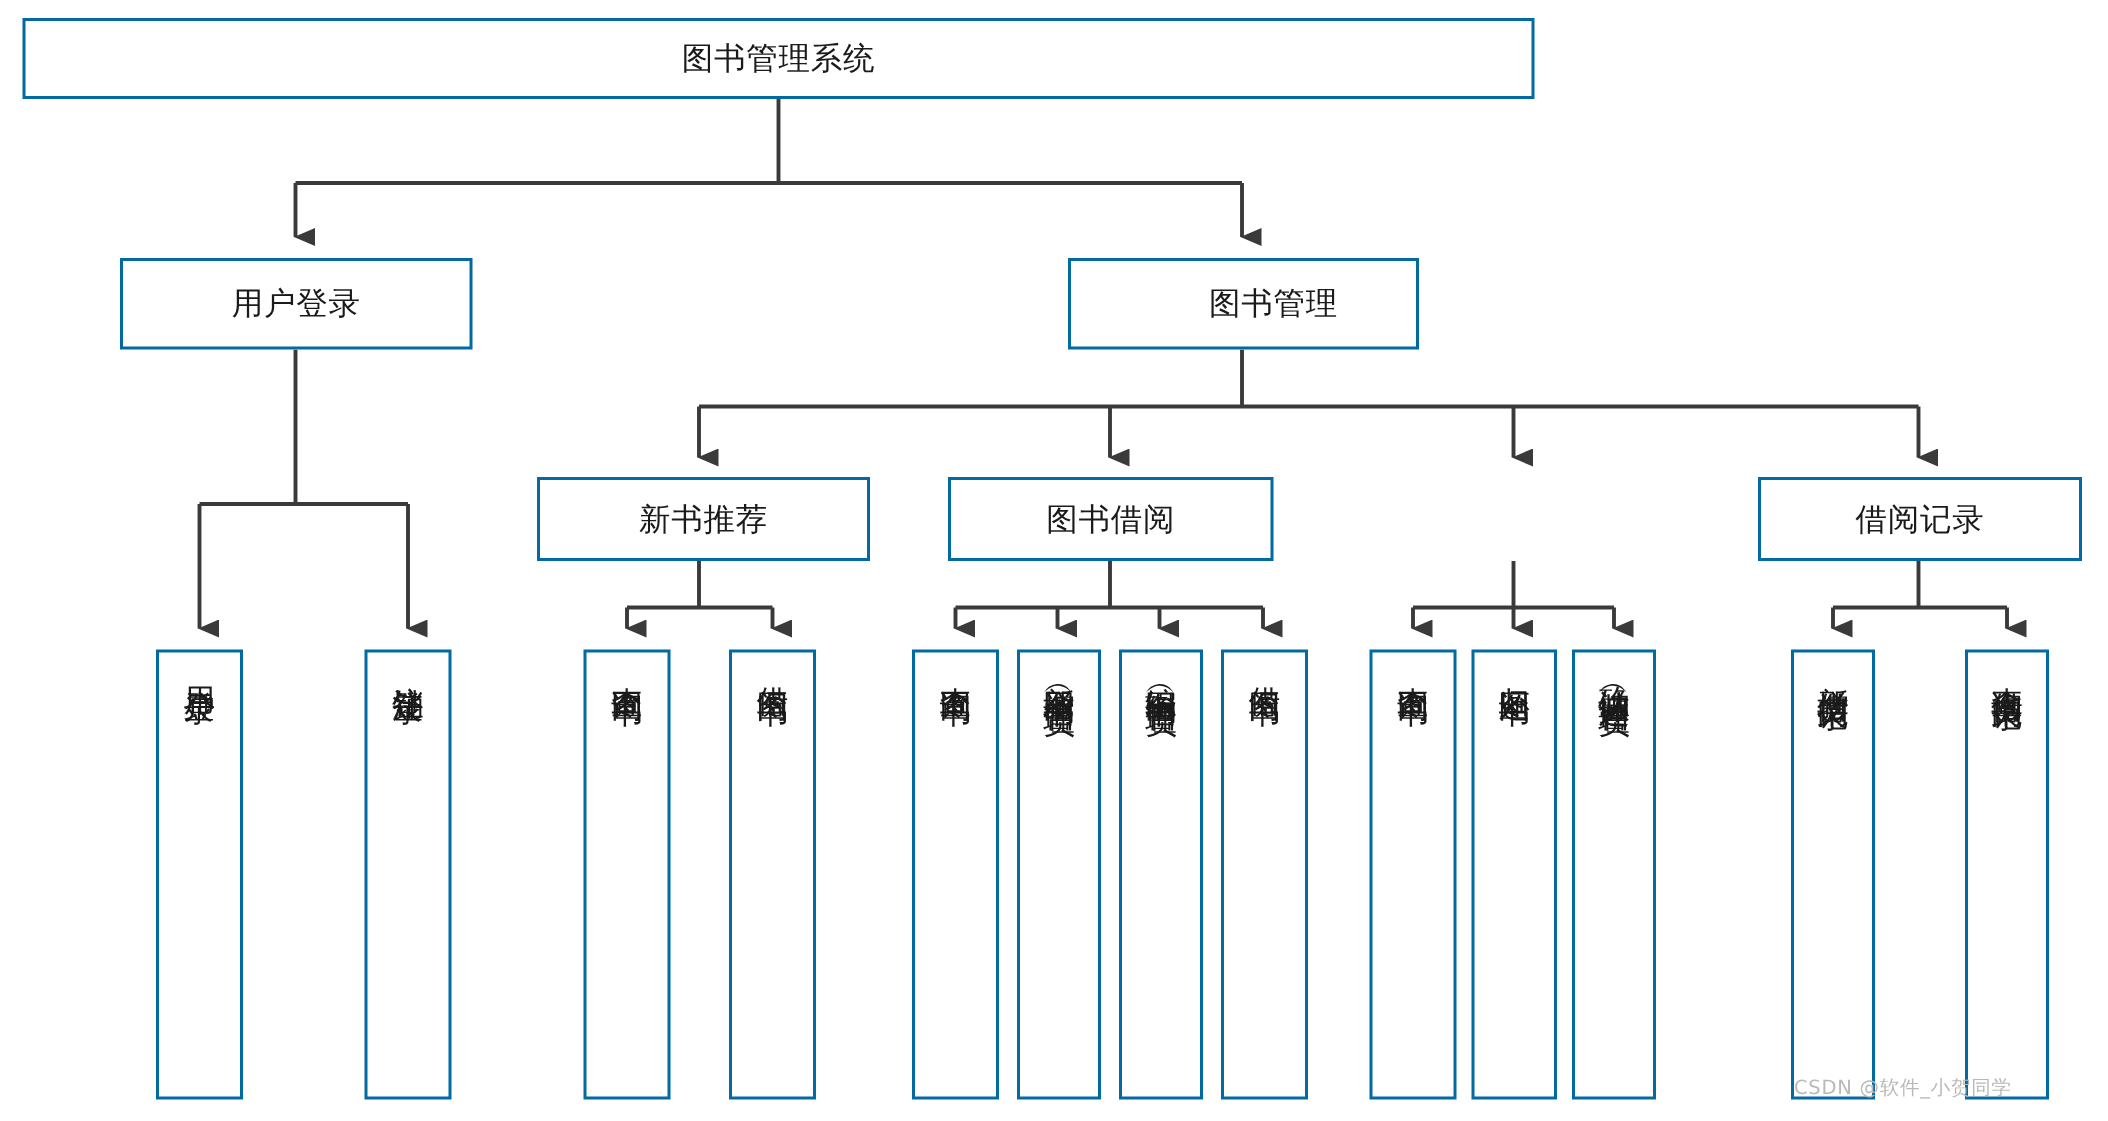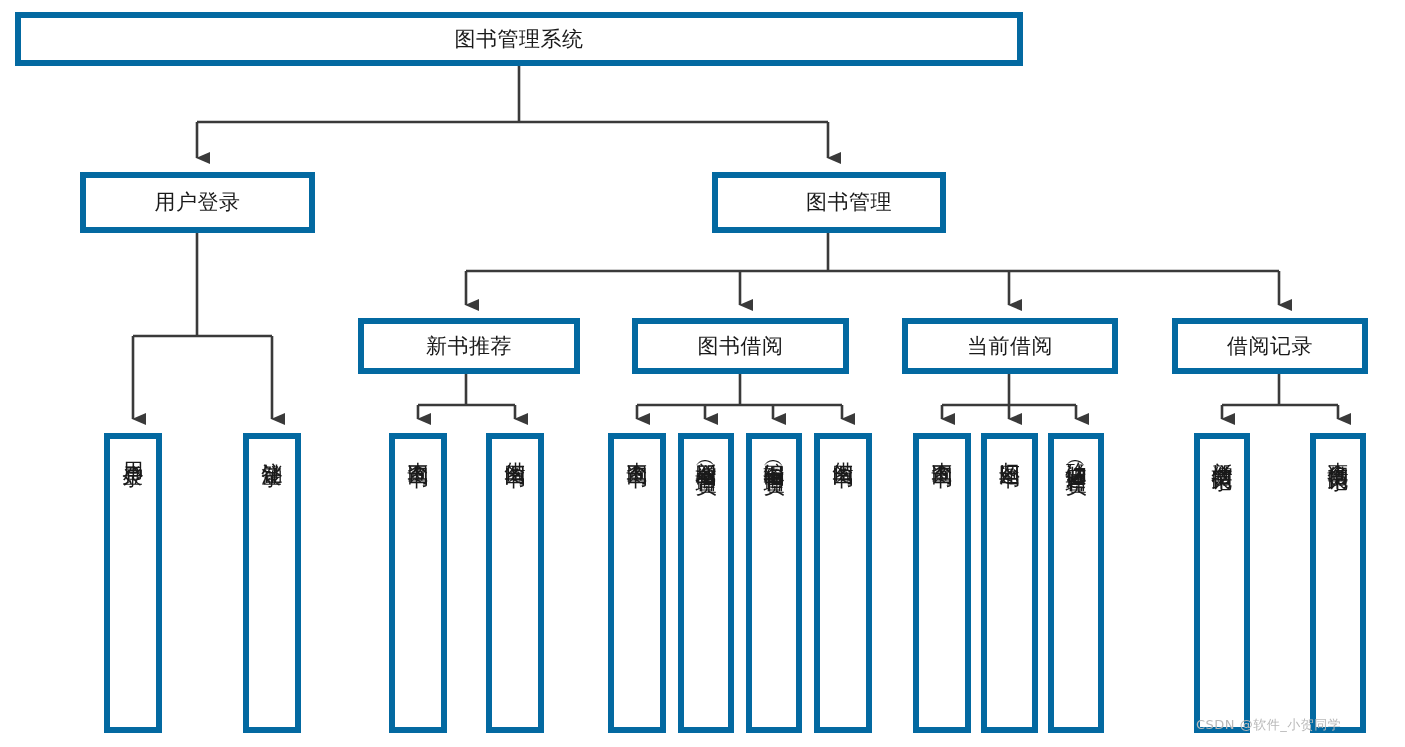--- a/index.html
+++ b/index.html
@@ -21,21 +21,21 @@
   #diagram-svg {
     position: absolute;
     left: 0;
     top: 0;
     width: 1405px;
     height: 747px;
   }
   .node {
     position: absolute;
     box-sizing: border-box;
-    border: 6px solid #0369a1;
+    border: 2px solid #0369a1;
     background: #ffffff;
     display: flex;
     align-items: center;
     justify-content: center;
     color: #1a1a1a;
   }
   .node-label {
     display: block;
     text-align: center;
     line-height: 1.18;
@@ -138,24 +138,21 @@
   <div class="node node-h" style="left:712px; top:172px; width:234px; height:61px;padding-left:40px;">
     <span class="node-label">图书管理</span>
   </div>
 
   <div class="node node-h" style="left:632px; top:318px; width:217px; height:56px;">
     <span class="node-label">图书借阅</span>
   </div>
   <div class="node node-h" style="left:358px; top:318px; width:222px; height:56px;">
     <span class="node-label">新书推荐</span>
   </div>
-  <div class="node node-h" style="left:902px; top:318px; width:216px; height:56px;">
-    <span class="node-label">当前借阅</span>
-  </div>
-  <div class="node node-h" style="left:1172px; top:318px; width:196px; height:56px;">
+  <div class="node node-h" style="left:1172px; top:318px; width:216px; height:56px;">
     <span class="node-label">借阅记录</span>
   </div>
 
   <div class="node node-v" style="left:104px; top:433px; width:58px; height:300px;">
     <span class="node-label">用户登录</span>
   </div>
   <div class="node node-v" style="left:243px; top:433px; width:58px; height:300px;">
     <span class="node-label">注销登录</span>
   </div>
 

